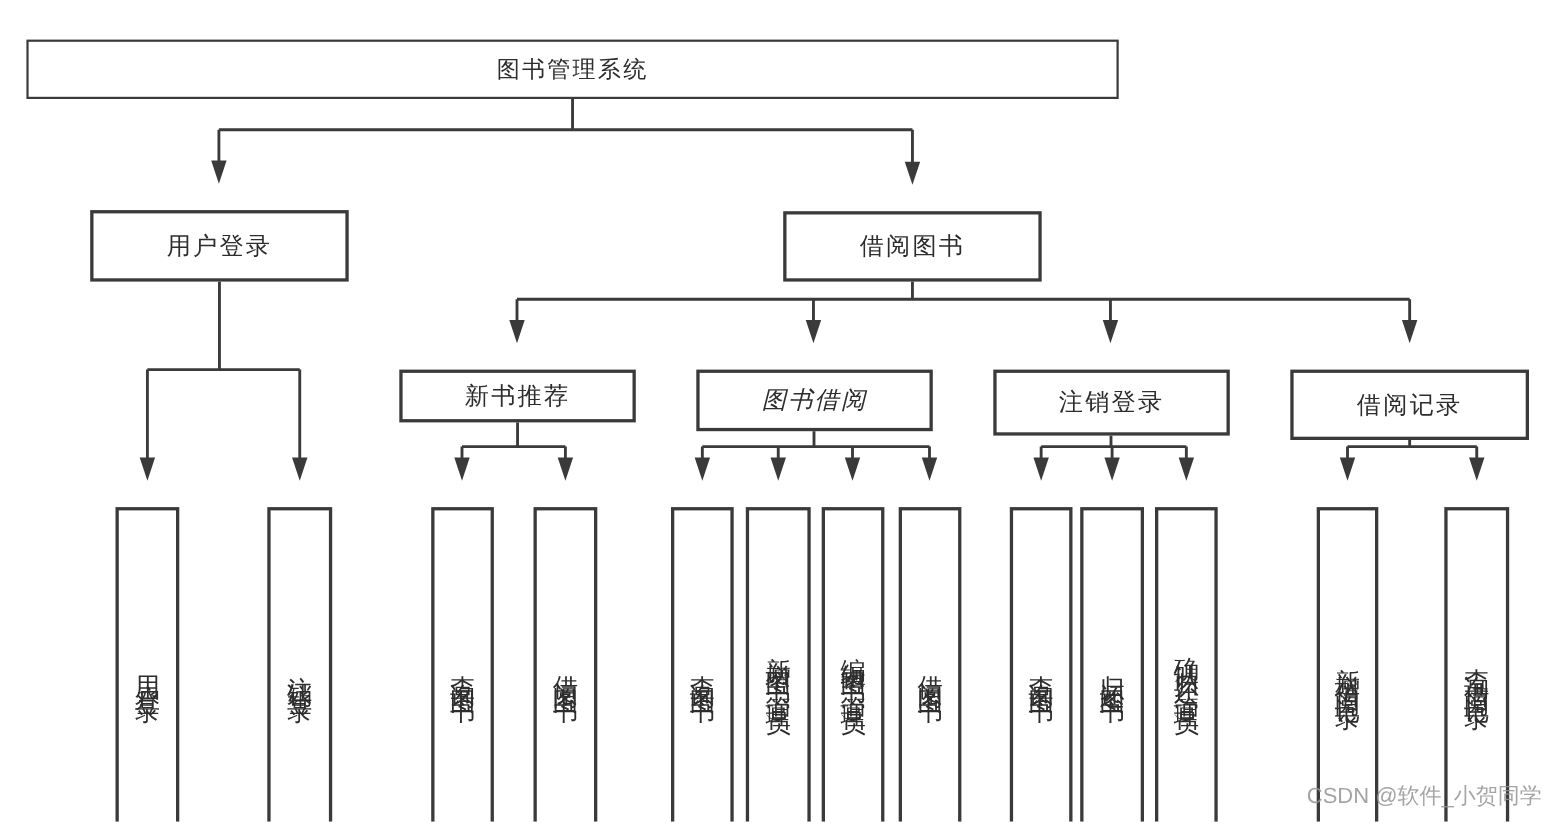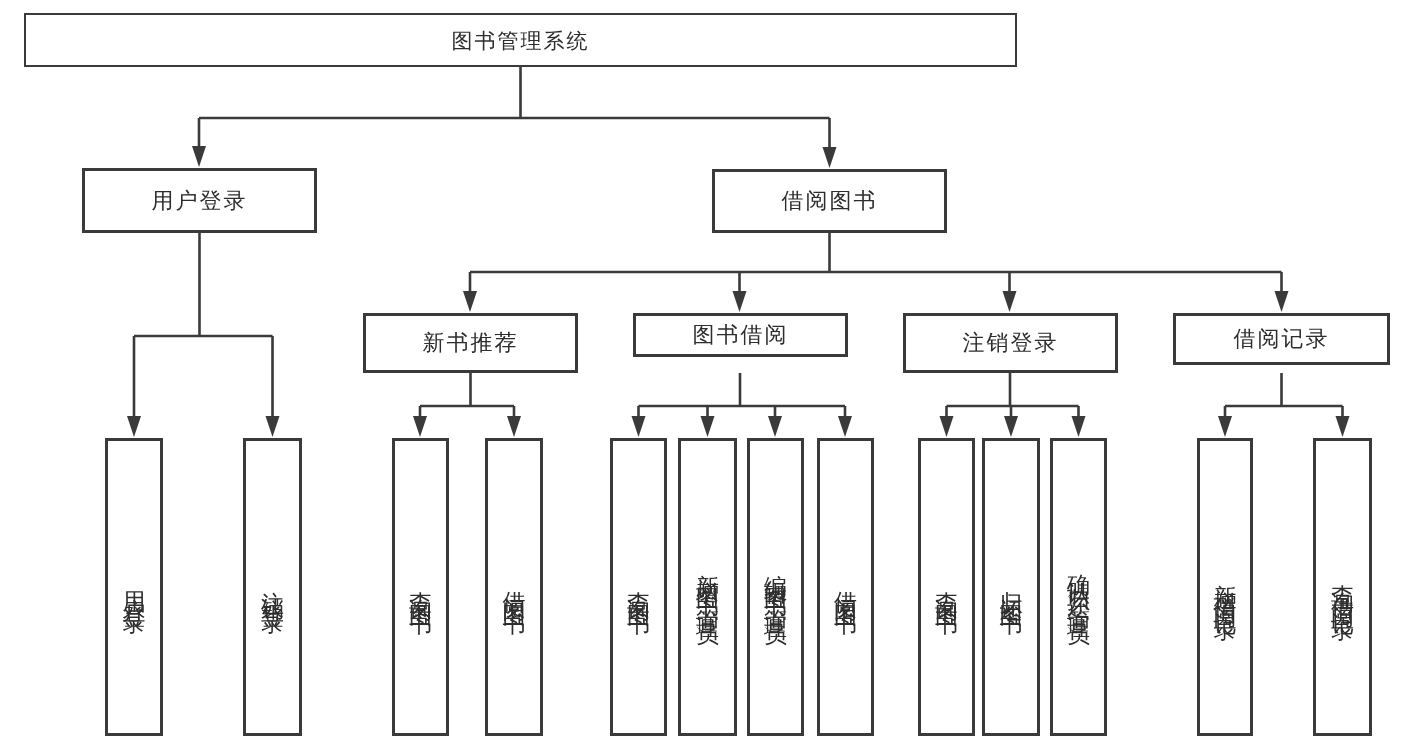--- a/index.html
+++ b/index.html
@@ -23,20 +23,21 @@
   .node {
     position: absolute;
     box-sizing: border-box;
     background: #ffffff;
     border: 3px solid #3a3a3a;
     display: flex;
     align-items: center;
     justify-content: center;
     color: #2d2d2d;
     z-index: 1;
+    margin-top: 23px;
   }
   .node.thin { border-width: 2.5px; }
   .h-label {
     font-size: 22px;
     letter-spacing: 2px;
     white-space: nowrap;
     line-height: 1;
   }
   .root .h-label { font-size: 21px; }
   .v-label {
@@ -104,30 +105,30 @@
     <span class="h-label">图书管理系统</span>
   </div>
 
   <div class="node" style="left:82px; top:168px; width:235px; height:65px;">
     <span class="h-label">用户登录</span>
   </div>
   <div class="node" style="left:712px; top:169px; width:235px; height:64px;">
     <span class="h-label">借阅图书</span>
   </div>
 
-  <div class="node" style="left:363px; top:313px; width:215px; height:60px;">
+  <div class="node" style="left:363px; top:313px; width:215px; height:48px;">
     <span class="h-label">新书推荐</span>
   </div>
-  <div class="node" style="left:633px; top:313px; width:215px; height:44px;">
+  <div class="node" style="left:633px; top:313px; width:215px; height:56px;font-style:italic;">
     <span class="h-label">图书借阅</span>
   </div>
   <div class="node" style="left:903px; top:313px; width:215px; height:60px;">
     <span class="h-label">注销登录</span>
   </div>
-  <div class="node" style="left:1173px; top:313px; width:217px; height:52px;">
+  <div class="node" style="left:1173px; top:313px; width:217px; height:64px;">
     <span class="h-label">借阅记录</span>
   </div>
 
   <div class="node" style="left:105px; top:438px; width:58px; height:298px;">
     <span class="v-label">用户登录</span>
   </div>
   <div class="node" style="left:243px; top:438px; width:59px; height:298px;">
     <span class="v-label">注销登录</span>
   </div>
 
@@ -161,14 +162,15 @@
     <span class="v-label">确认归还（管理员）</span>
   </div>
 
   <div class="node" style="left:1197px; top:438px; width:56px; height:298px;">
     <span class="v-label">新增借阅记录</span>
   </div>
   <div class="node" style="left:1313px; top:438px; width:59px; height:298px;">
     <span class="v-label">查询借阅记录</span>
   </div>
 
+  <div class="watermark">CSDN @软件_小贺同学</div>
 
 </div>
 
 </body></html>

